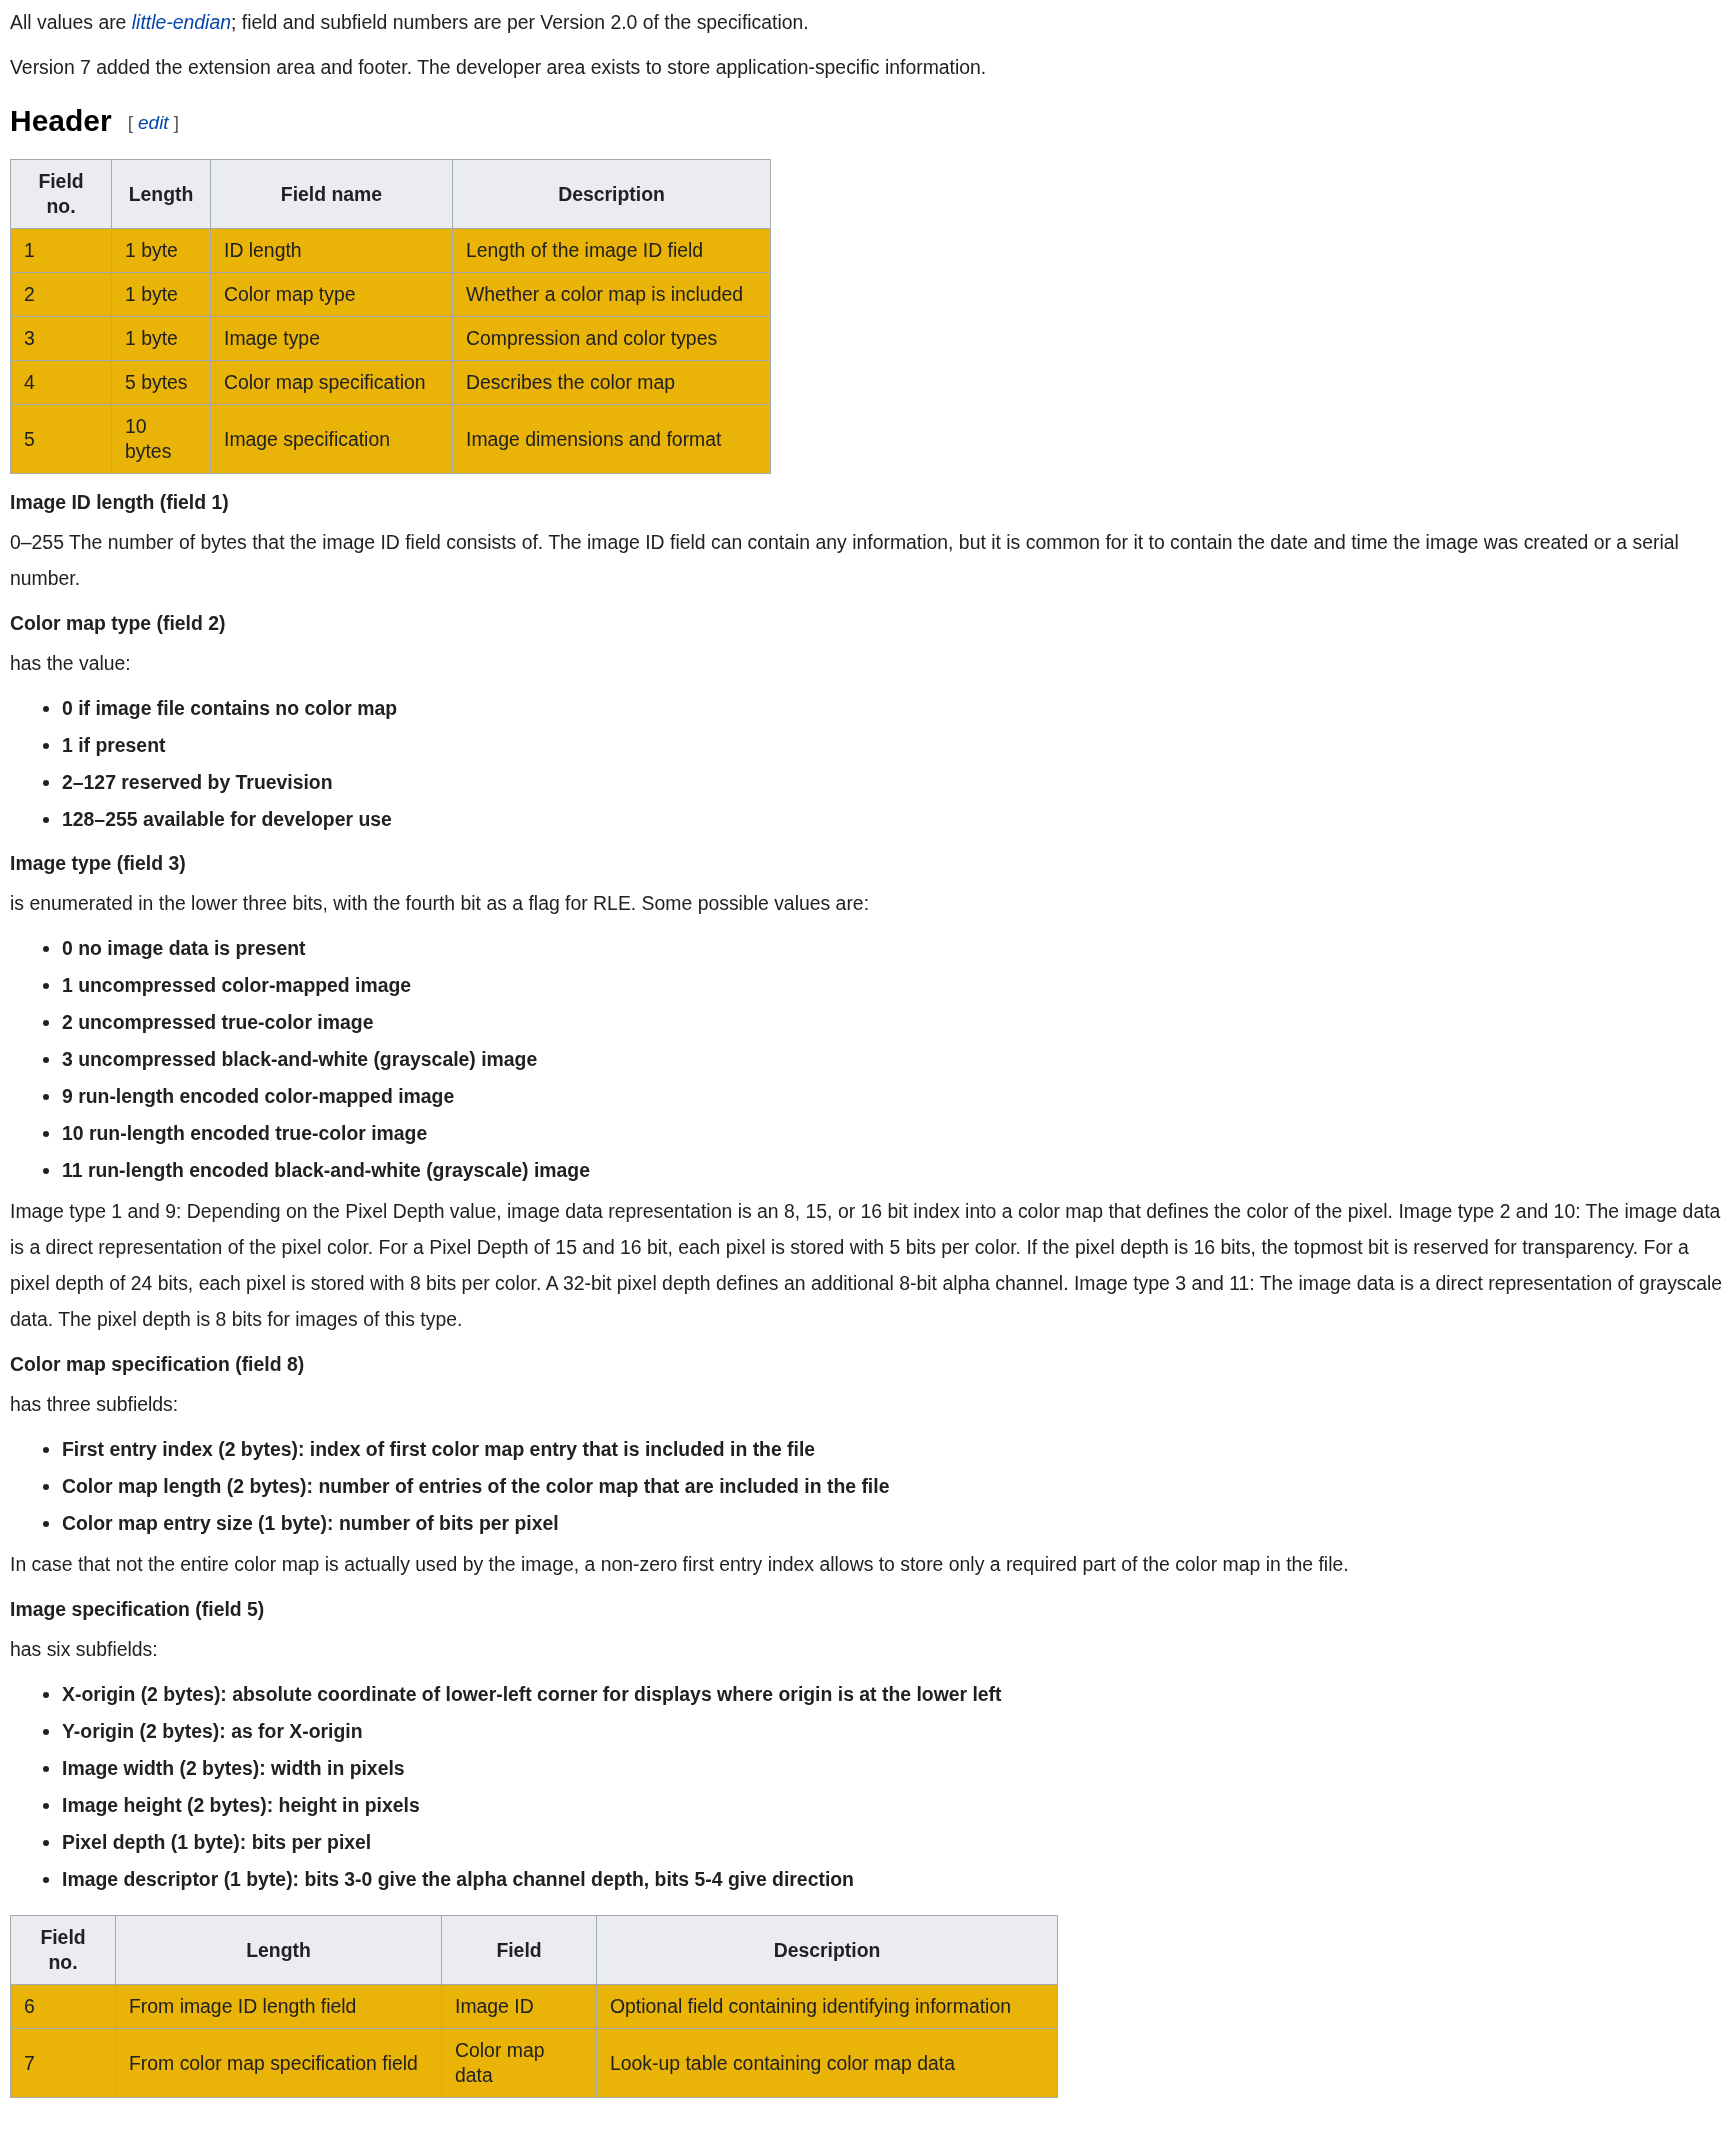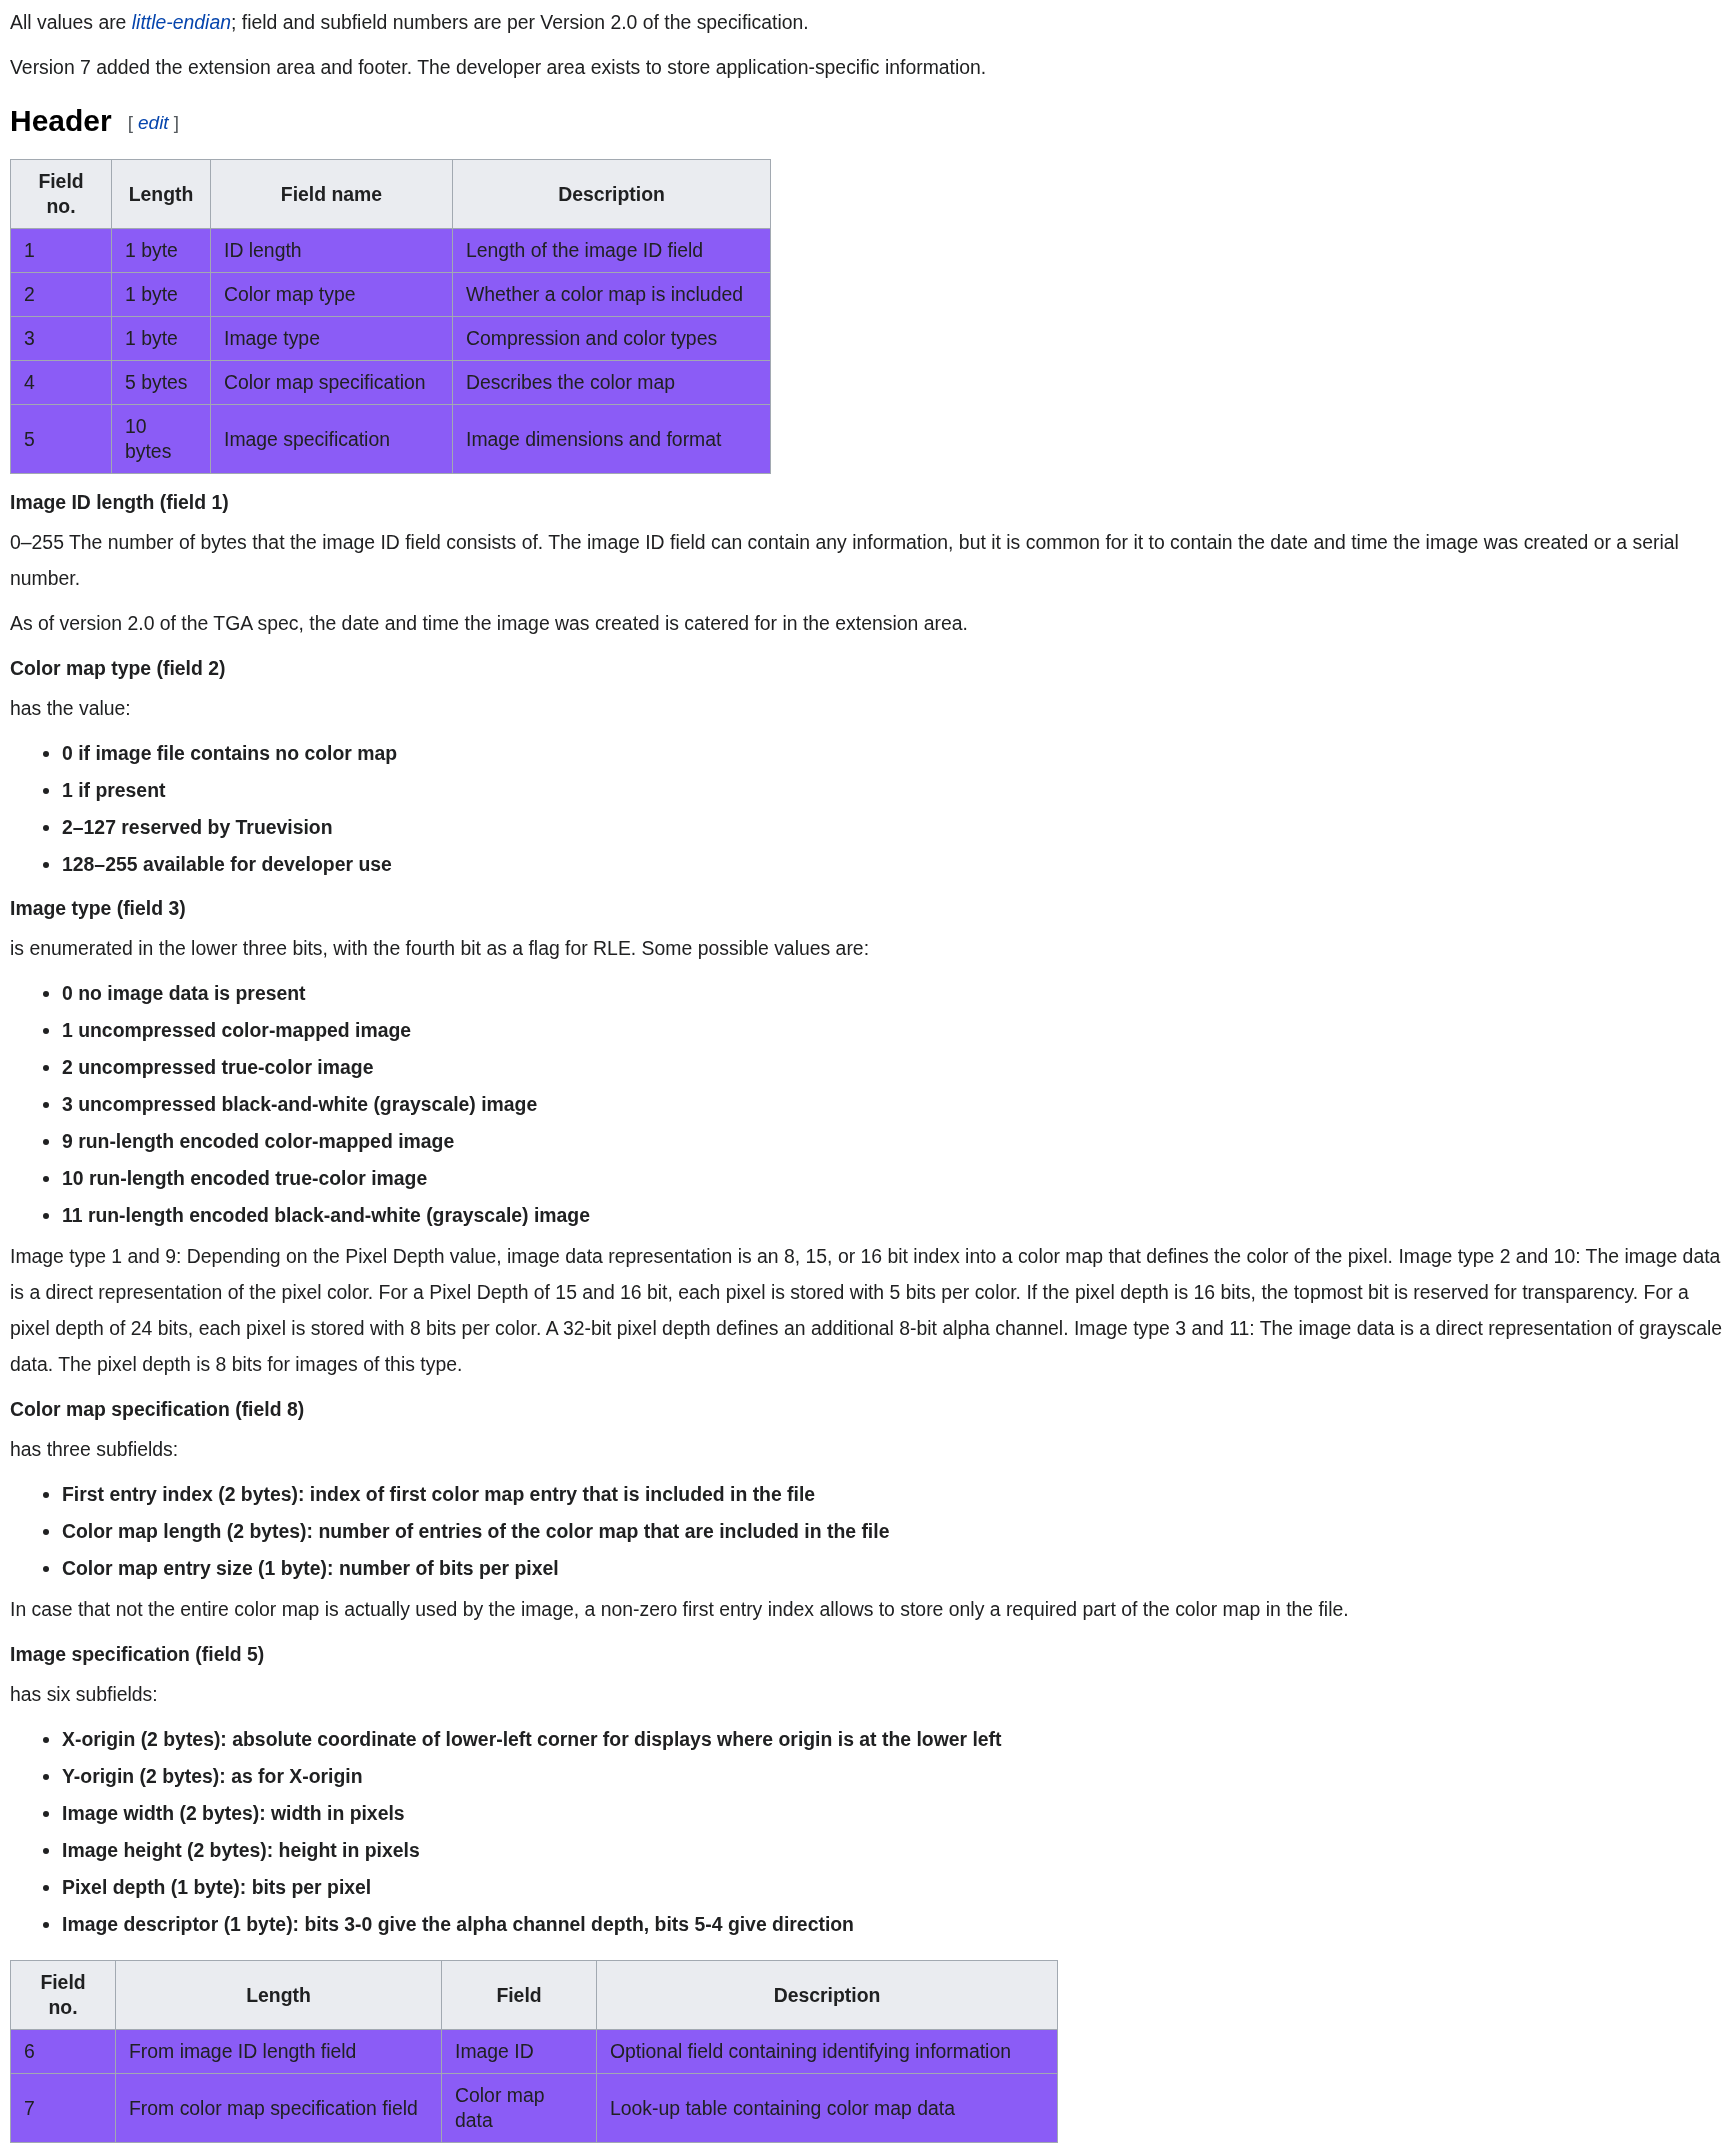--- a/index.html
+++ b/index.html
@@ -45,21 +45,21 @@
   }
   ul {
     margin: 4px 0 5px 0;
     padding: 0 0 0 52px;
     list-style: disc outside;
     font-weight: bold;
   }
   li { line-height: 36px; margin: 0 0 1px 0; }
   table.wikitable {
     border-collapse: collapse;
-    background: #8b5cf6;
+    background: #eab308;
     border: 1px solid #a2a9b1;
     margin: 18px 0 10px 0;
     font-size: 19.4px;
     line-height: 25px;
   }
   table.wikitable th, table.wikitable td {
     border: 1px solid #a2a9b1;
     padding: 9px 13px;
     text-align: left;
     vertical-align: middle;
@@ -129,21 +129,20 @@
       <td>5</td>
       <td>10 bytes</td>
       <td>Image specification</td>
       <td>Image dimensions and format</td>
     </tr>
   </tbody>
     </table>
 
   <div class="fieldhead">Image ID length (field 1)</div>
   <p>0–255 The number of bytes that the image ID field consists of. The image ID field can contain any information, but it is common for it to contain the date and time the image was created or a serial number.</p>
-  <p>As of version 2.0 of the TGA spec, the date and time the image was created is catered for in the extension area.</p>
 
   <div class="fieldhead">Color map type (field 2)</div>
   <p>has the value:</p>
   <ul>
     <li>0 if image file contains no color map</li>
     <li>1 if present</li>
     <li>2–127 reserved by Truevision</li>
     <li>128–255 available for developer use</li>
   </ul>
 

